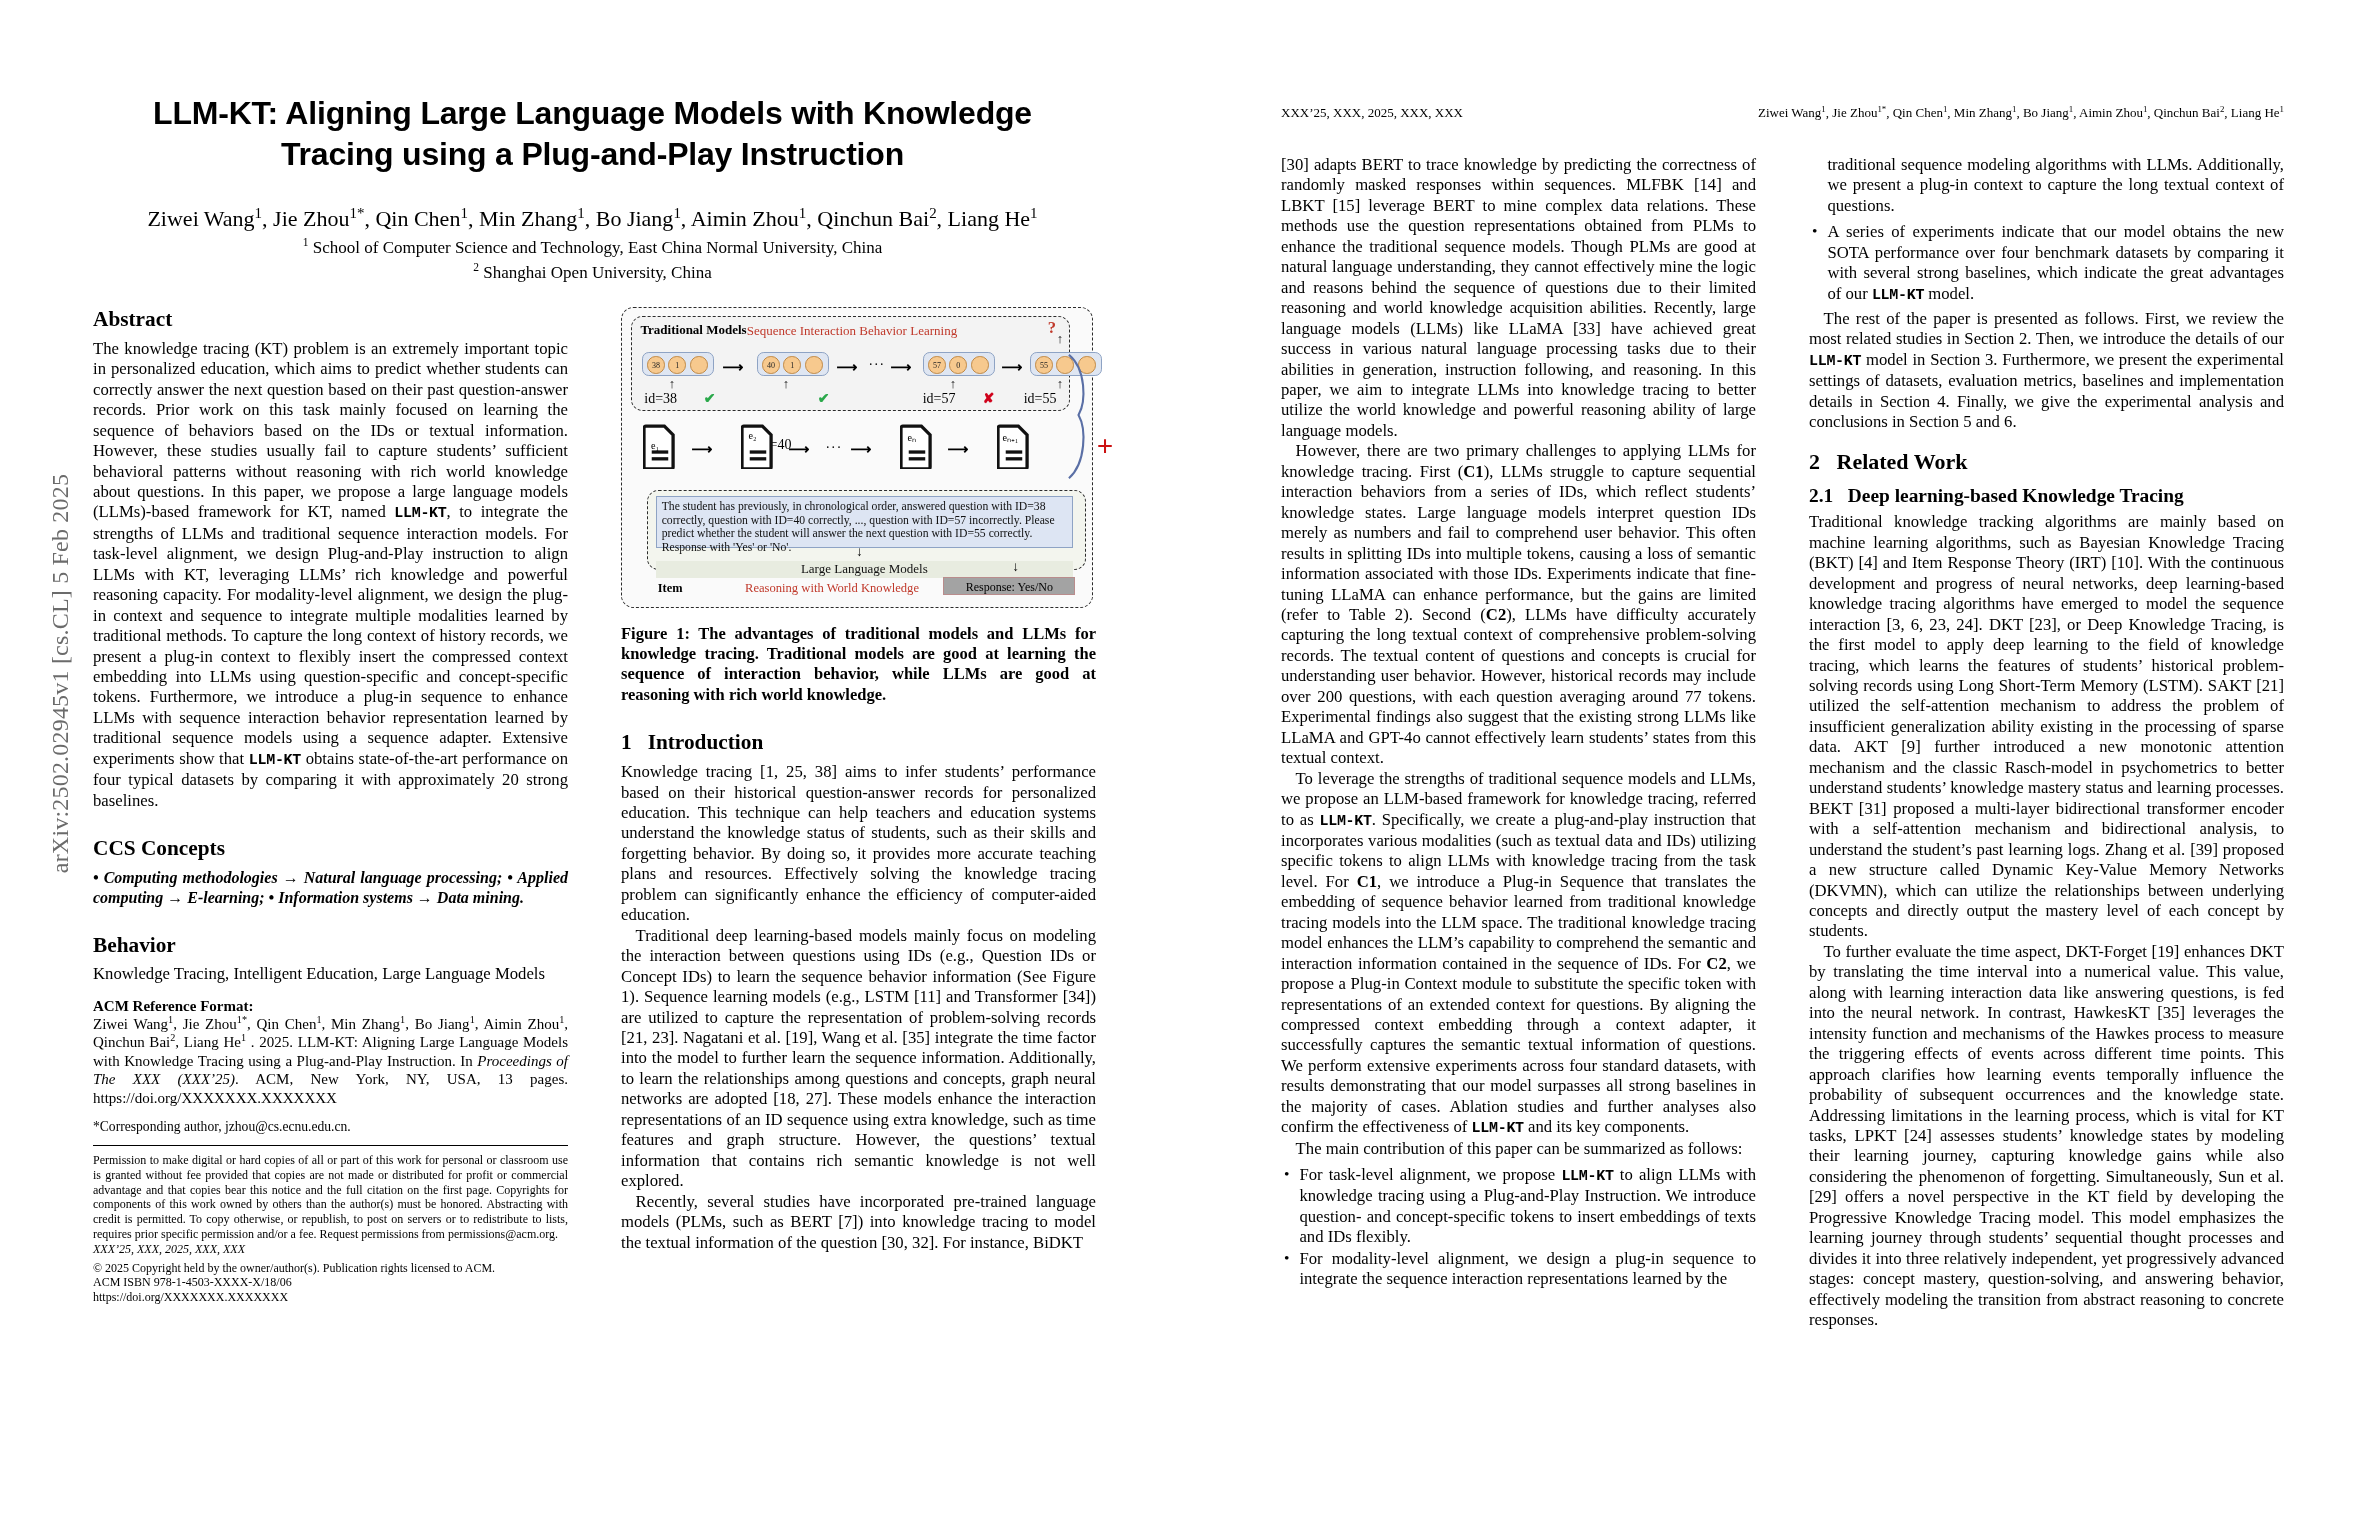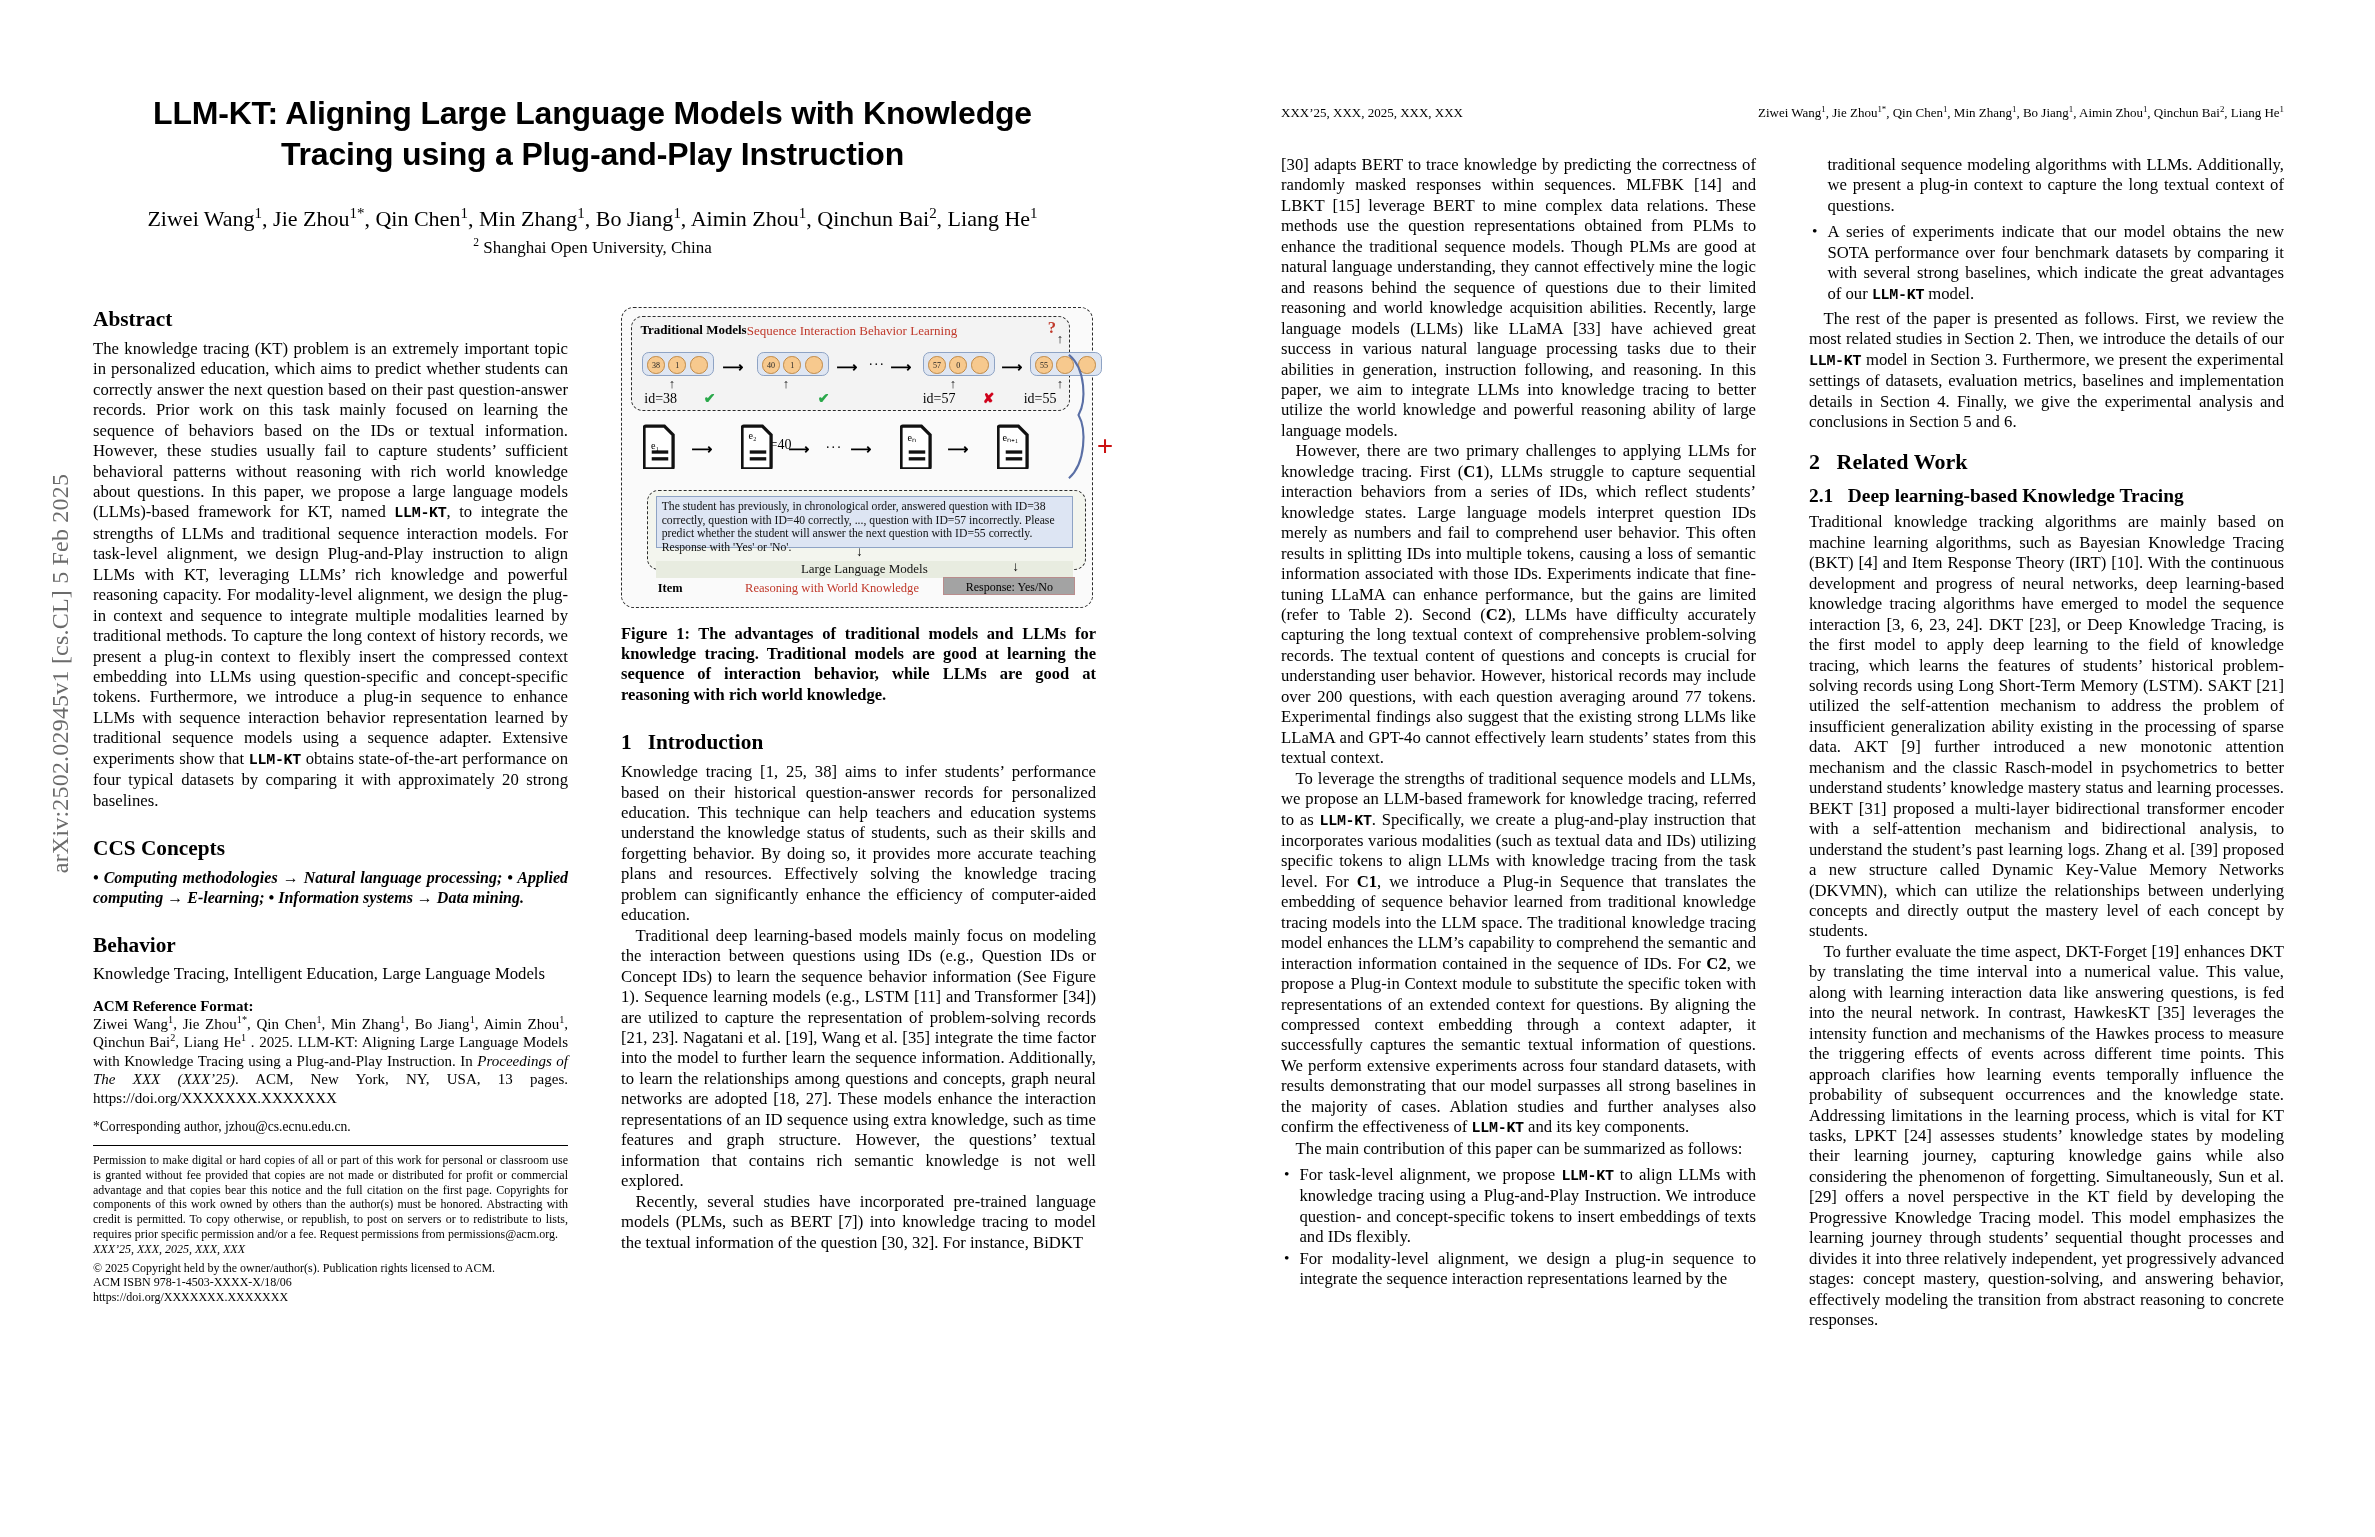--- a/index.html
+++ b/index.html
@@ -135,20 +135,21 @@
 <body>
 
 <div class="page">
 
   <div class="arxiv-stamp">arXiv:2502.02945v1  [cs.CL]  5 Feb 2025</div>
 
   <div class="p1">
     <div class="p1-inner">
       <div class="title">LLM-KT: Aligning Large Language Models with Knowledge Tracing using a Plug-and-Play Instruction</div>
       <div class="authors">Ziwei Wang<sup>1</sup>, Jie Zhou<sup>1*</sup>, Qin Chen<sup>1</sup>, Min Zhang<sup>1</sup>, Bo Jiang<sup>1</sup>, Aimin Zhou<sup>1</sup>, Qinchun Bai<sup>2</sup>, Liang He<sup>1</sup></div>
+      <div class="affil"><sup>1</sup> School of Computer Science and Technology, East China Normal University, China</div>
       <div class="affil"><sup>2</sup> Shanghai Open University, China</div>
     </div>
 
     <div class="cols">
 
       <div class="col left">
         <h2 class="sec">Abstract</h2>
         <p class="body"><span>The knowledge tracing (KT) problem is an extremely important topic in personalized education, which aims to predict whether students can correctly answer the next question based on their past question-answer records. Prior work on this task mainly focused on learning the sequence of behaviors based on the IDs or textual information. However, these studies usually fail to capture students’ sufficient behavioral patterns without reasoning with rich world knowledge about questions. In this paper, we propose a large language models (LLMs)-based framework for KT, named </span><span class="mono">LLM-KT</span><span>, to integrate the strengths of LLMs and traditional sequence interaction models. For task-level alignment, we design Plug-and-Play instruction to align LLMs with KT, leveraging LLMs’ rich knowledge and powerful reasoning capacity. For modality-level alignment, we design the plug-in context and sequence to integrate multiple modalities learned by traditional methods. To capture the long context of history records, we present a plug-in context to flexibly insert the compressed context embedding into LLMs using question-specific and concept-specific tokens. Furthermore, we introduce a plug-in sequence to enhance LLMs with sequence interaction behavior representation learned by traditional sequence models using a sequence adapter. Extensive experiments show that </span><span class="mono">LLM-KT</span><span> obtains state-of-the-art performance on four typical datasets by comparing it with approximately 20 strong baselines.</span></p>
 
         <h2 class="sec spaced">CCS Concepts</h2>

